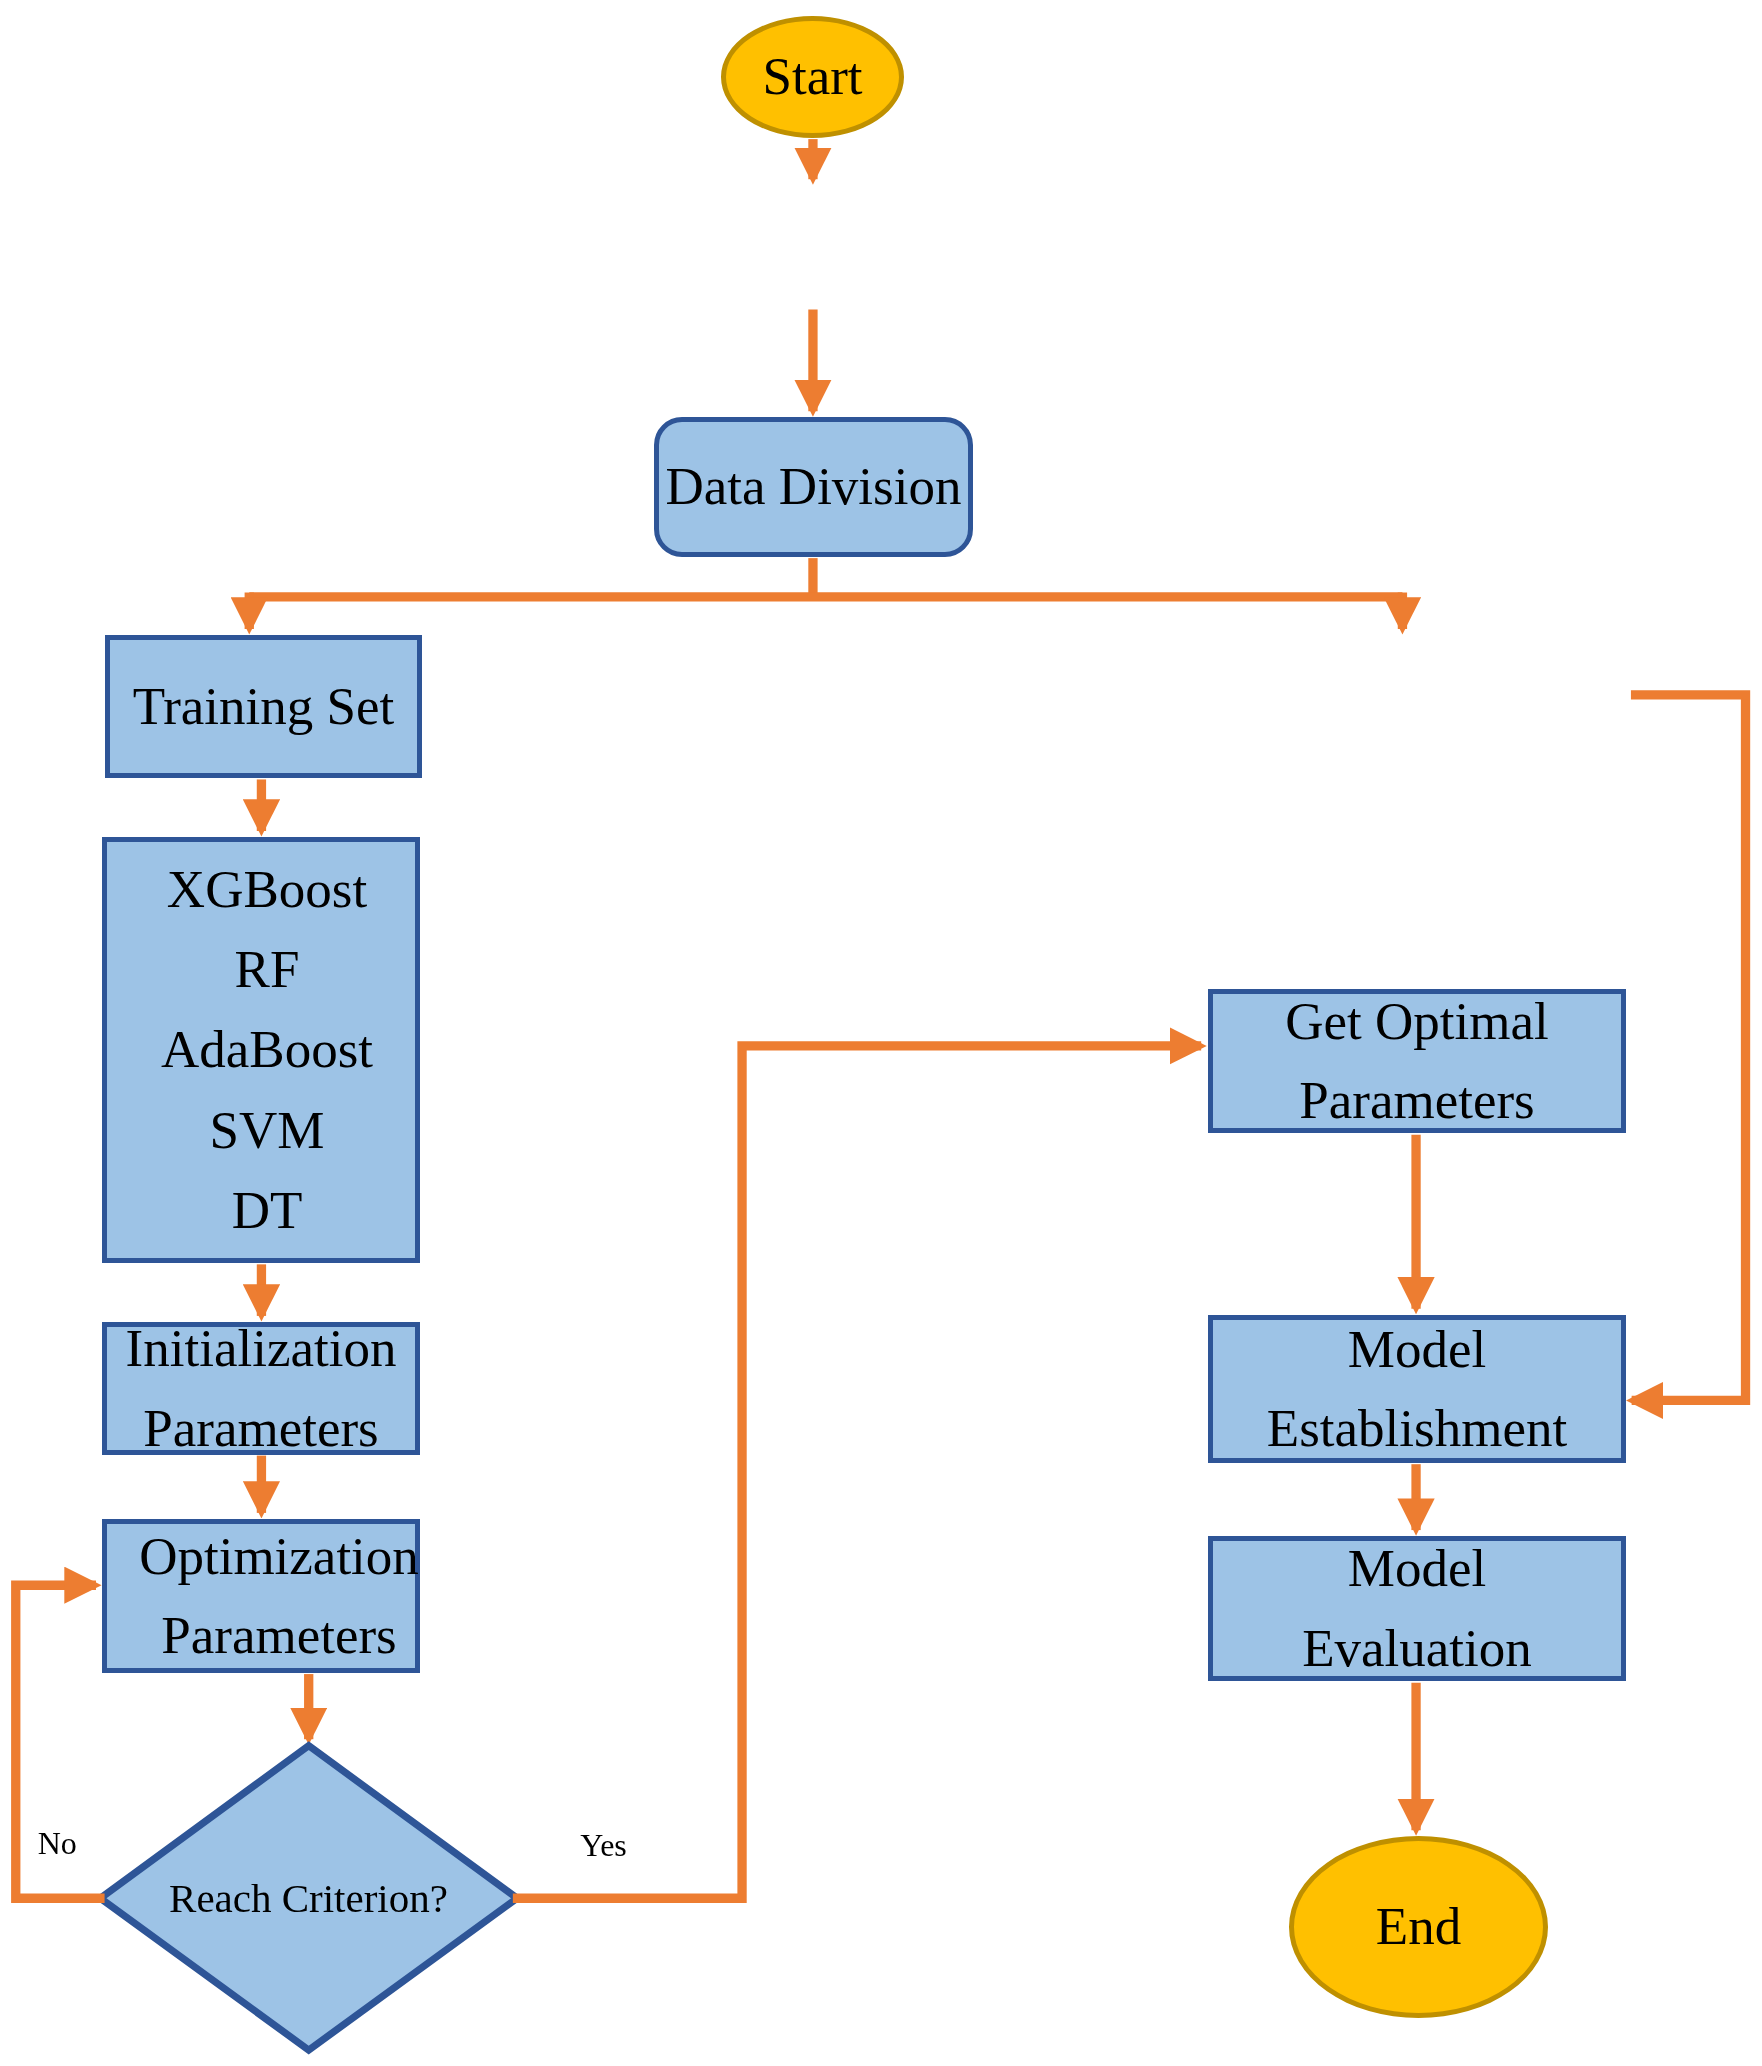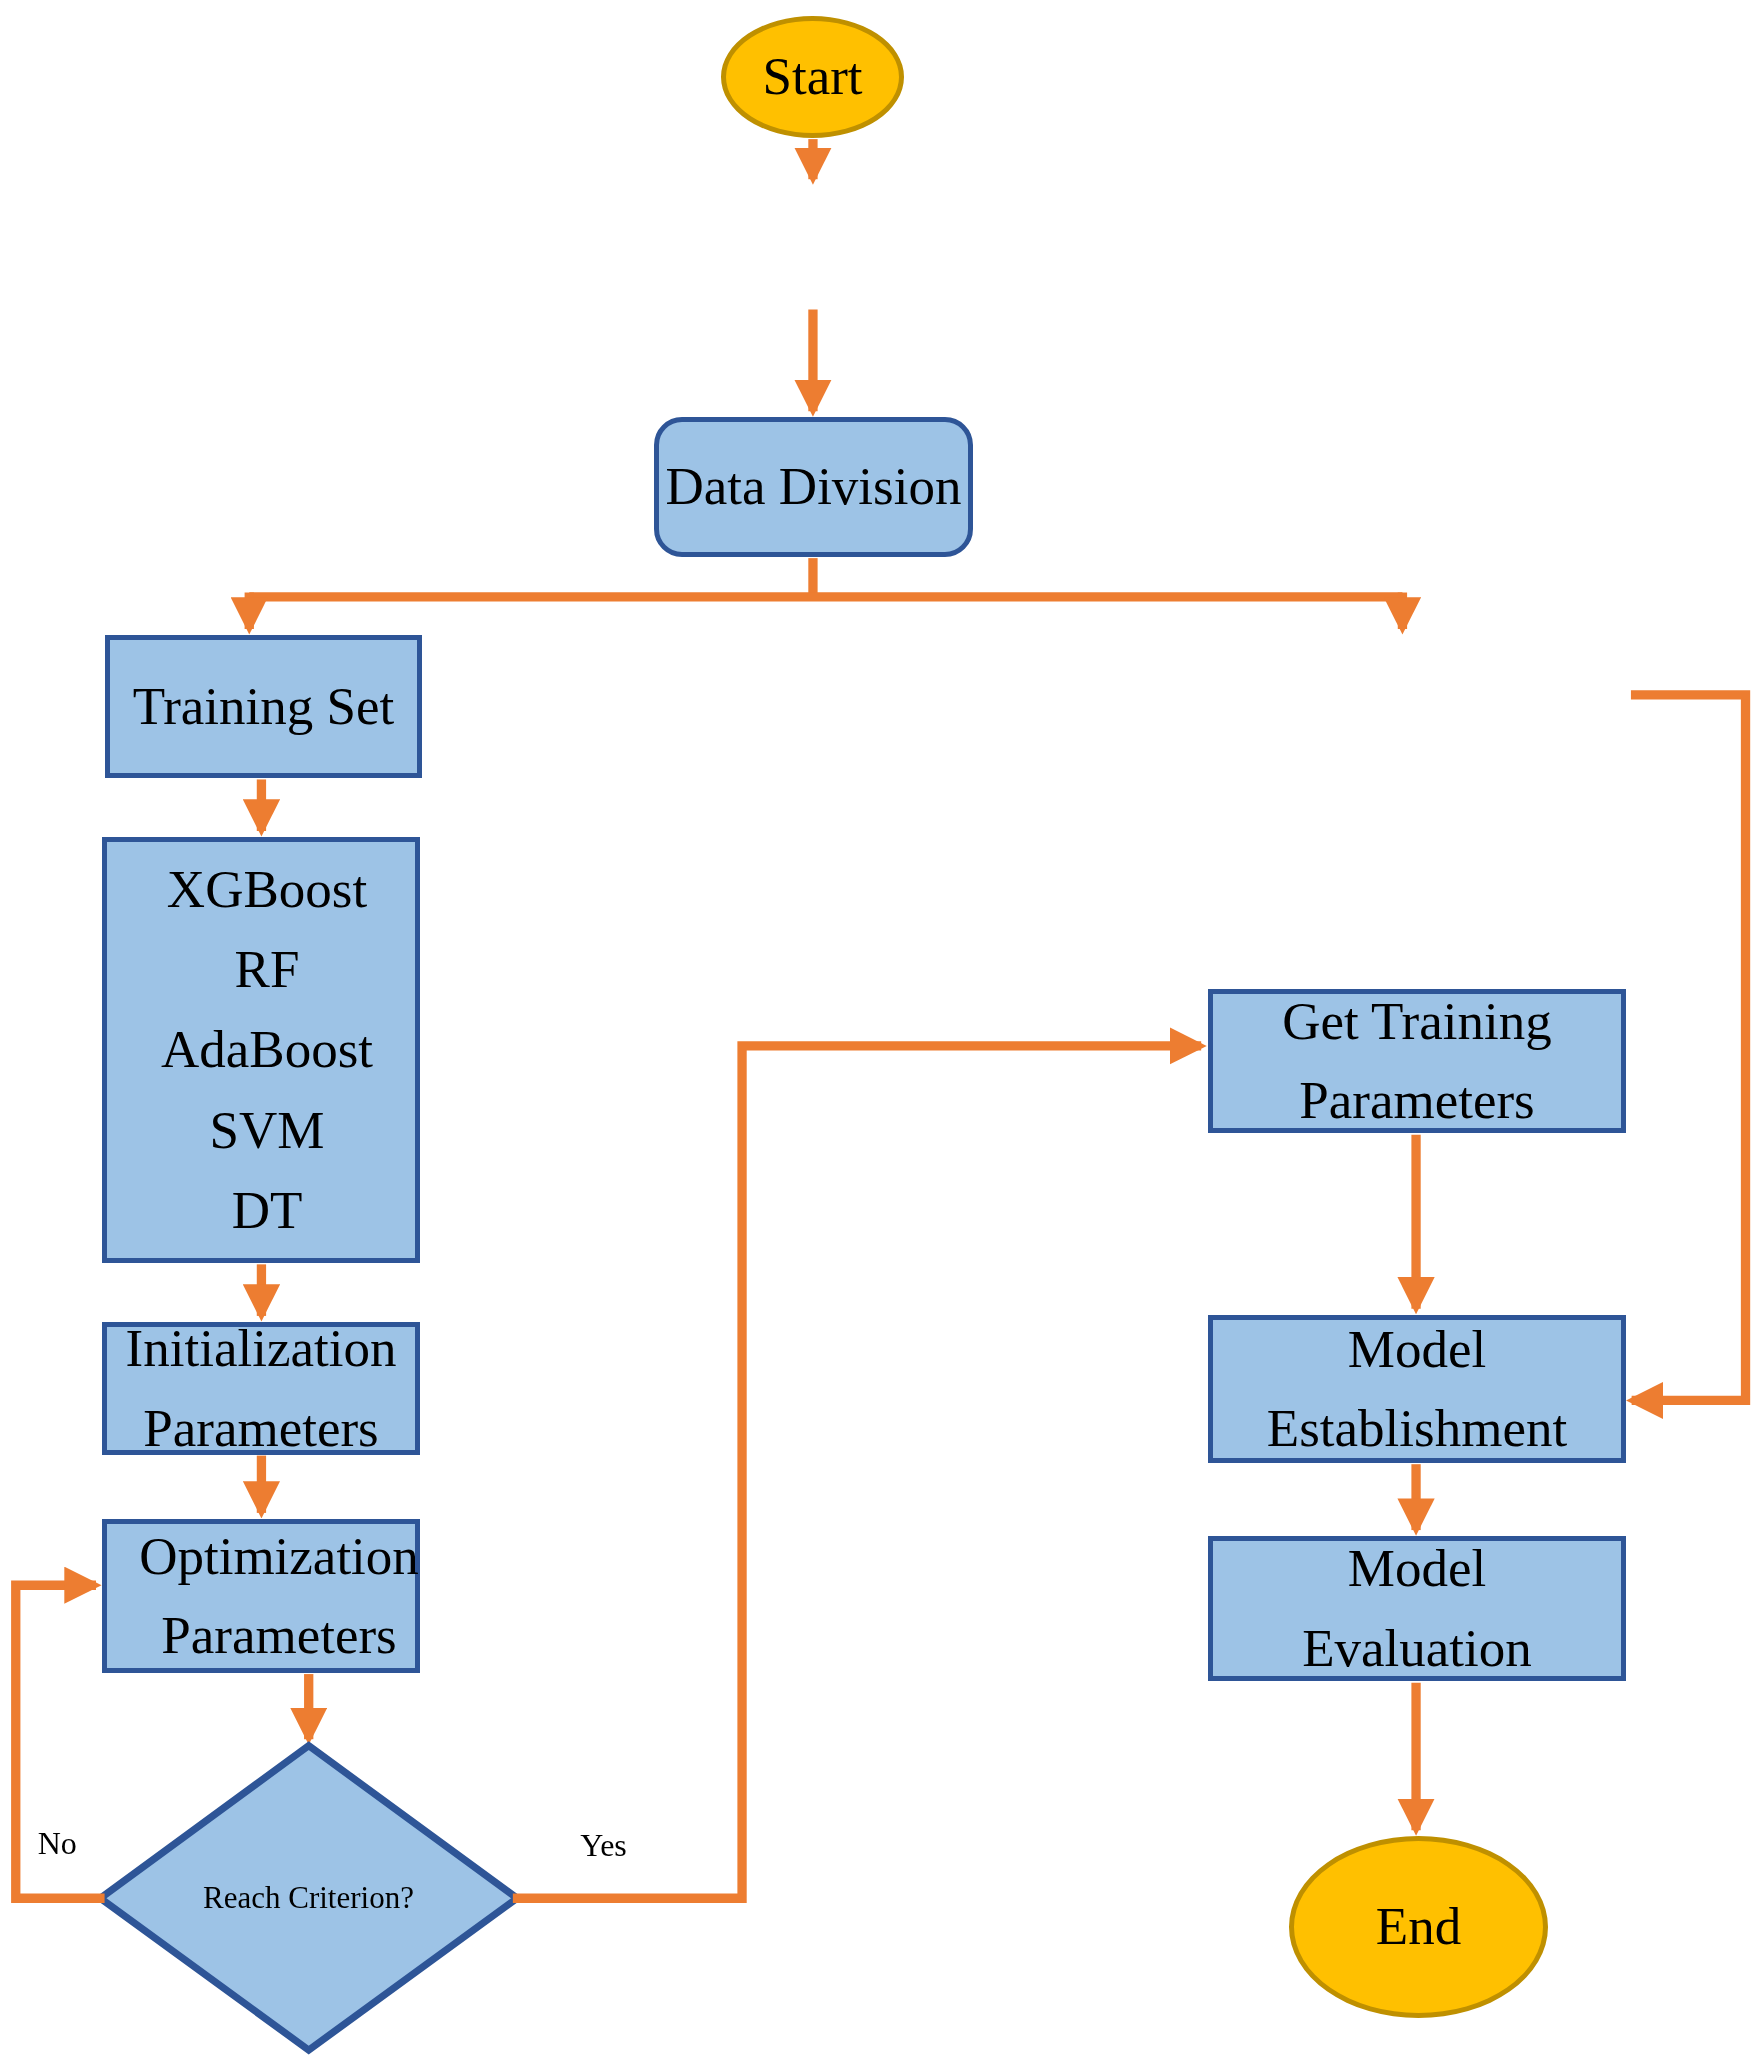--- a/index.html
+++ b/index.html
@@ -25,21 +25,21 @@
     background:var(--terminal-fill);border:5px solid var(--terminal-border);
     border-radius:50%;
   }
   .models{flex-direction:column;justify-content:space-around;padding:7.2px 0;}
   .models span{display:block;}
   .floating-label{
     position:absolute;font-size:32px;color:var(--text);
     display:flex;align-items:center;justify-content:center;text-align:center;
   }
   .decision-text{
-    position:absolute;font-size:31px;color:var(--text);
+    position:absolute;font-size:41px;color:var(--text);
     display:flex;align-items:center;justify-content:center;
     text-align:left;white-space:nowrap;
   }
 </style>
 </head>
 <body>
 
 <div class="canvas">
 
   <svg class="connectors" width="1762" height="2066" viewBox="0 0 2460 2884">
@@ -102,21 +102,21 @@
 
   <div class="node" style="left:102px;top:1519px;width:318px;height:154px;padding-left:36px;">Optimization
 Parameters</div>
 
   <div class="decision-text" style="left:100px;top:1871px;width:417px;height:54px;">Reach Criterion?</div>
 
   <div class="floating-label" style="left:14.3px;top:1818px;width:86px;height:50px;">No</div>
 
   <div class="floating-label" style="left:550px;top:1820px;width:107px;height:50px;">Yes</div>
 
-  <div class="node" style="left:1208px;top:989px;width:418px;height:144px;">Get Training
+  <div class="node" style="left:1208px;top:989px;width:418px;height:144px;">Get Optimal
 Parameters</div>
 
   <div class="node" style="left:1208px;top:1315px;width:418px;height:148px;">Model
 Establishment</div>
 
   <div class="node" style="left:1208px;top:1536px;width:418px;height:145px;">Model
 Evaluation</div>
 
   <div class="node terminal" style="left:1289px;top:1836px;width:259px;height:182px;">End</div>
 

